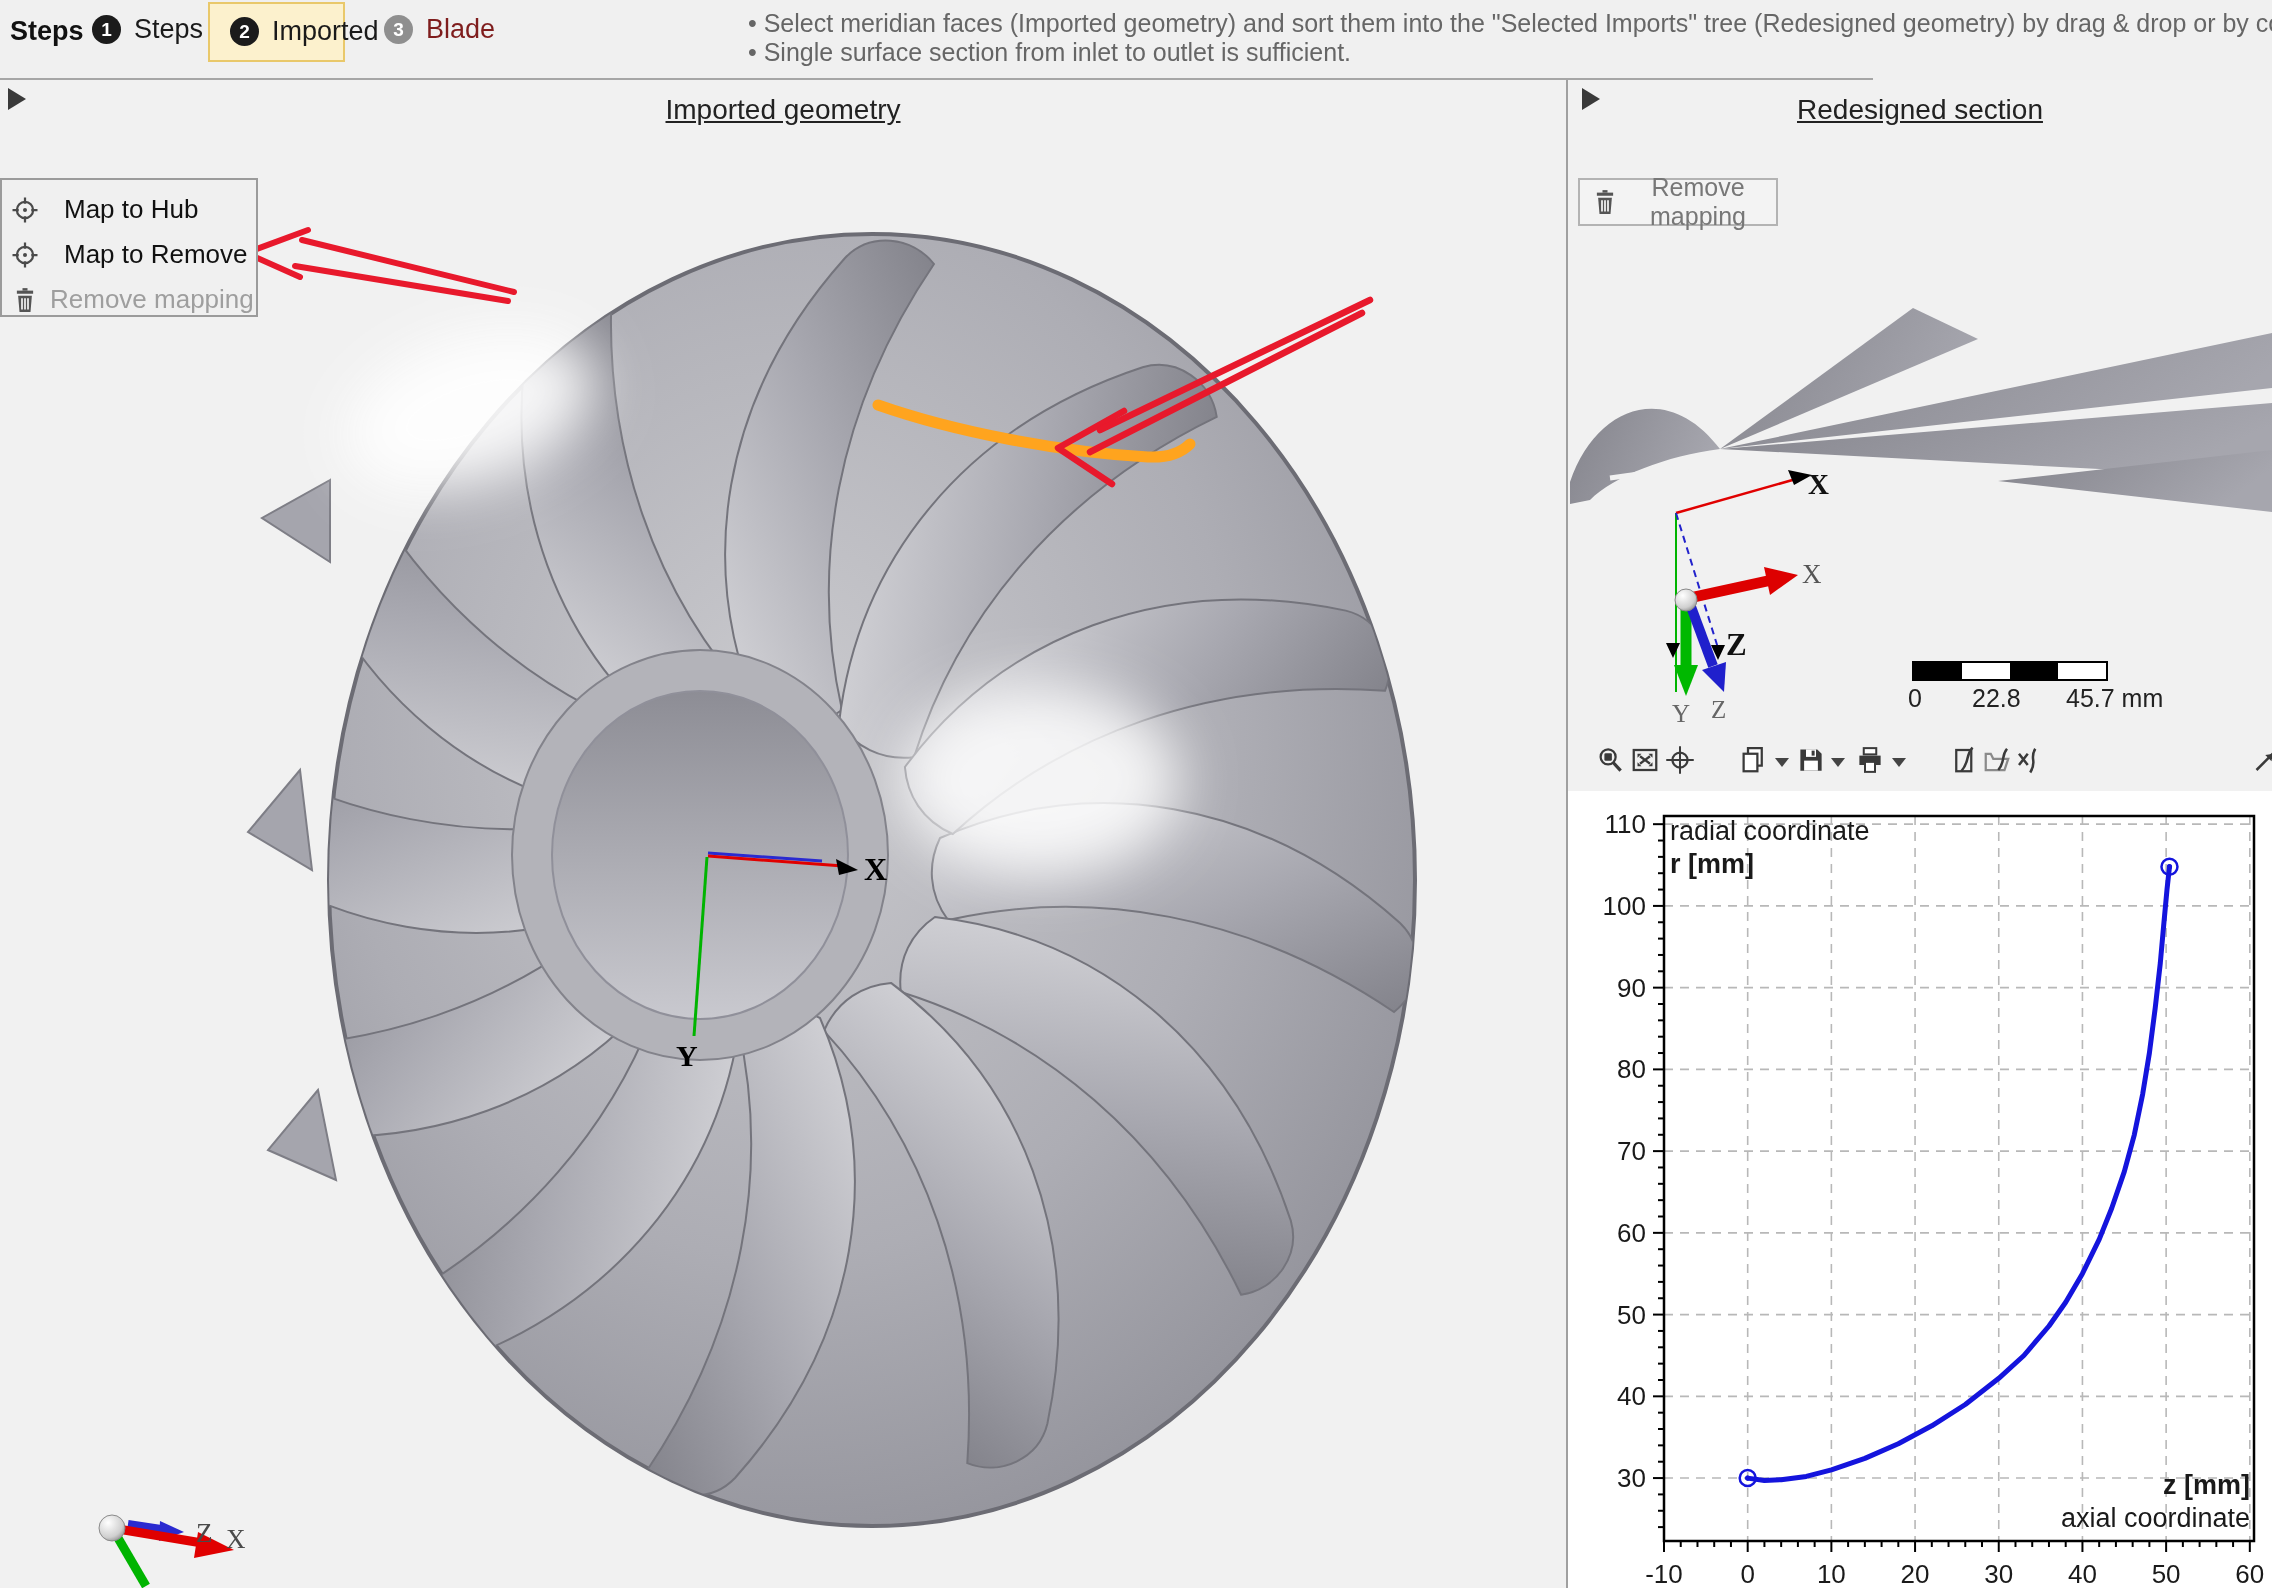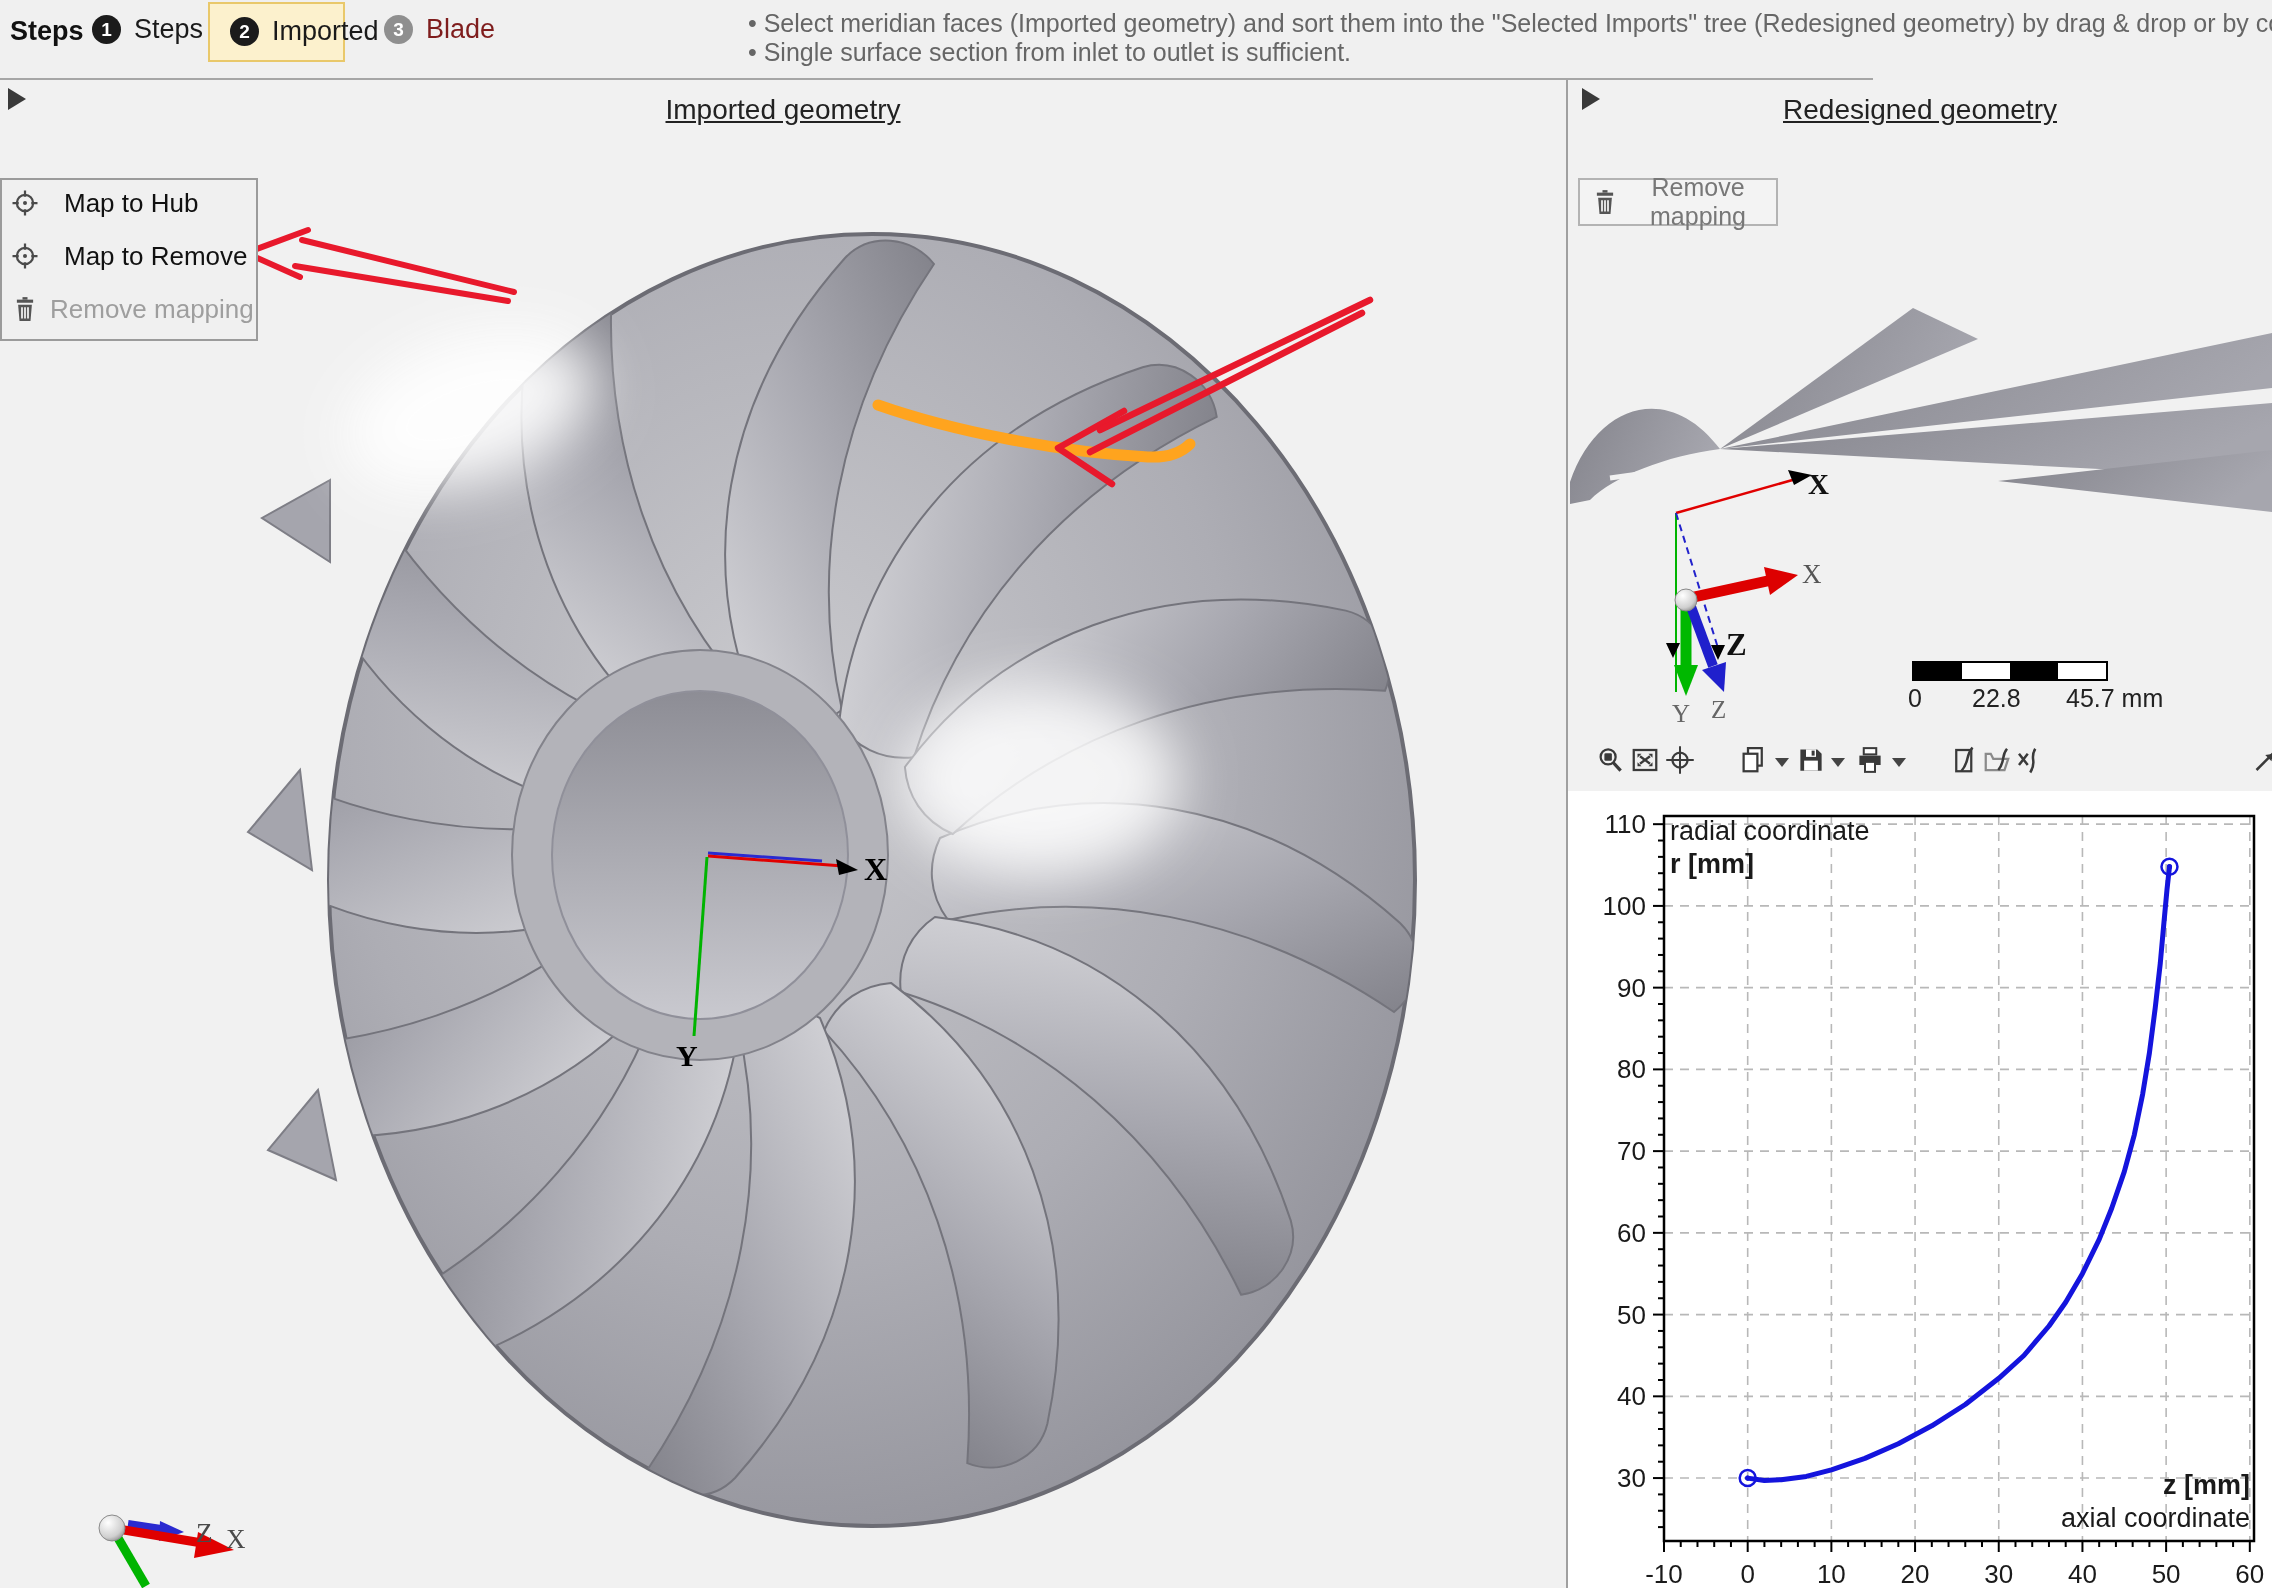--- a/index.html
+++ b/index.html
@@ -27,21 +27,21 @@
               border-right:2px solid #a0a0a0;box-sizing:content-box;overflow:hidden;}
   .panel-right{position:absolute;left:1568px;top:80px;width:704px;height:1508px;background:#f1f1f1;overflow:hidden;}
   .panel-title{position:absolute;top:14px;left:0;width:100%;text-align:center;font-size:28px;color:#222;text-decoration:underline;}
   .collapse-tri{position:absolute;width:0;height:0;border-left:18px solid #3a3a3a;
                 border-top:11px solid transparent;border-bottom:11px solid transparent;cursor:pointer;}
   .scene{position:absolute;left:0;top:0;}
 
   
   .ctx-menu{position:absolute;left:0;top:98px;width:258px;background:#f0f0f0;
             border:2px solid #9b9b9b;box-sizing:border-box;z-index:20;}
-  .ctx-item{height:45px;display:flex;align-items:flex-start;font-size:26px;color:#111;cursor:pointer;margin-top:8px;}
+  .ctx-item{height:45px;display:flex;align-items:flex-end;font-size:26px;color:#111;cursor:pointer;}
   .ctx-item .mi{width:30px;height:30px;margin-left:8px;margin-right:24px;flex:none;}
   .ctx-item.disabled{color:#9e9e9e;}
   .ctx-item.disabled .mi{margin-right:10px;}
 
   
   .btn-remove{position:absolute;left:10px;top:98px;width:200px;height:48px;background:#f3f3f3;
               border:2px solid #b3b3b3;box-sizing:border-box;display:flex;align-items:center;
               font-size:25px;color:#777;cursor:pointer;}
   .btn-remove .mi{width:30px;height:30px;margin-left:4px;margin-right:6px;flex:none;}
 
@@ -219,21 +219,21 @@
           <path d="M6.5 8.5 L7.6 21.5 H16.4 L17.5 8.5 Z" fill="#555"></path>
           <path d="M9.6 10.5v9 M12 10.5v9 M14.4 10.5v9" stroke="#f0f0f0" stroke-width="1.4"></path>
         </svg>
         <span>Remove mapping</span>
       </div>
     </div>
   </div>
 
   <div class="panel-right">
     <div class="collapse-tri" style="left:14px;top:8px"></div>
-    <div class="panel-title">Redesigned geometry</div>
+    <div class="panel-title">Redesigned section</div>
 
     <button class="btn-remove">
       <svg class="mi" viewBox="0 0 24 24">
         <rect x="10" y="2.5" width="4" height="2" fill="#555"></rect>
         <rect x="5.5" y="4.5" width="13" height="2.5" fill="#555"></rect>
         <path d="M6.5 8.5 L7.6 21.5 H16.4 L17.5 8.5 Z" fill="#555"></path>
         <path d="M9.6 10.5v9 M12 10.5v9 M14.4 10.5v9" stroke="#f3f3f3" stroke-width="1.4"></path>
       </svg>
       <span>Remove mapping</span>
     </button>

